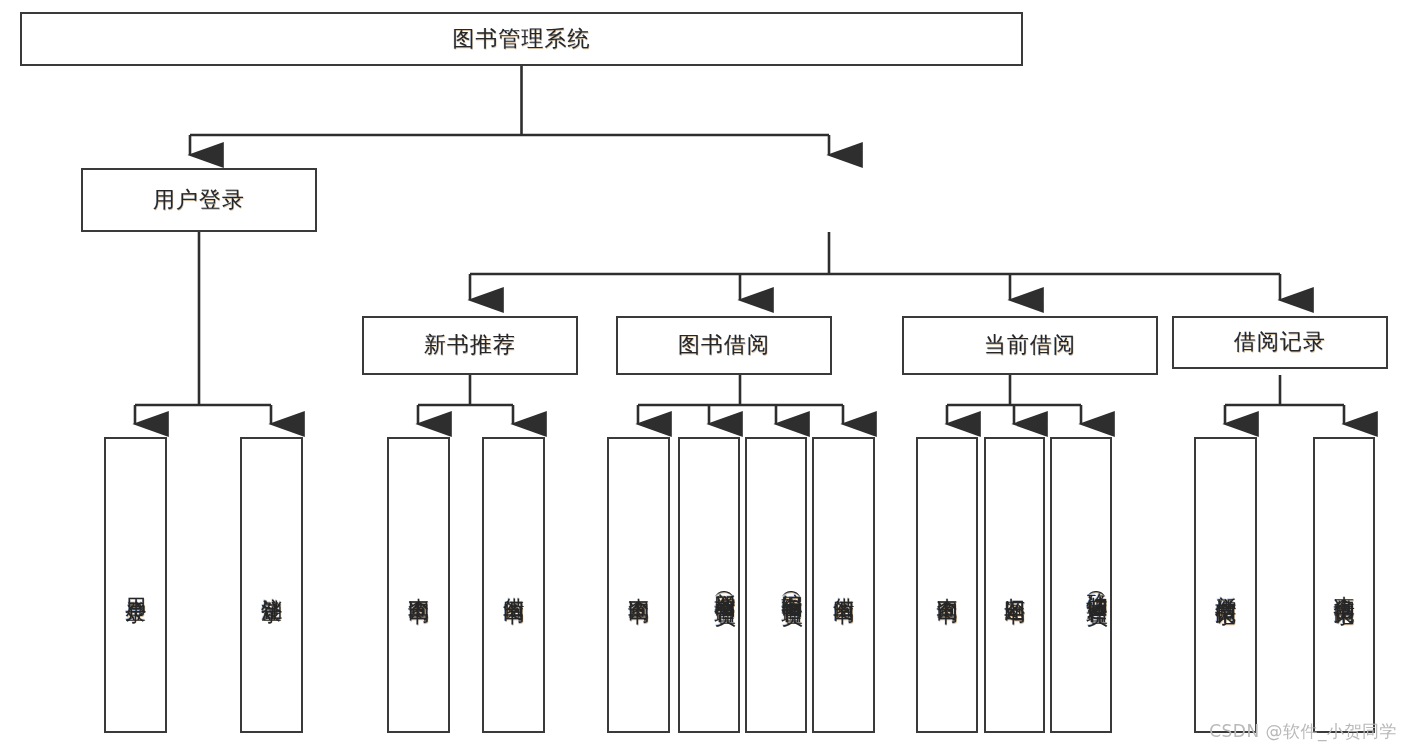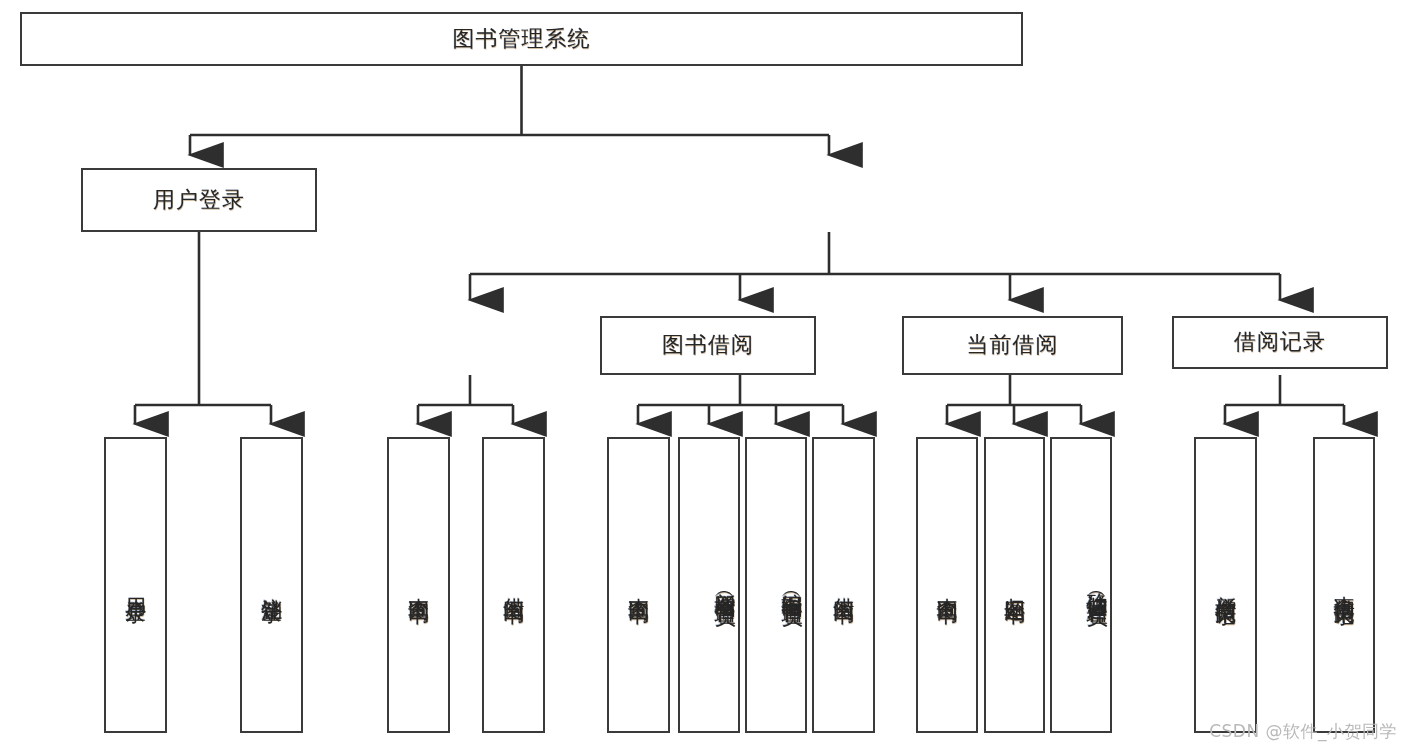--- a/index.html
+++ b/index.html
@@ -126,24 +126,27 @@
   </svg>
 
   <div class="node horiz" style="left:20px; top:12px; width:1003px; height:54px;">
     <span class="lbl">图书管理系统</span>
   </div>
 
   <div class="node horiz" style="left:81px; top:168px; width:236px; height:64px;">
     <span class="lbl">用户登录</span>
   </div>
 
-  <div class="node horiz" style="left:600px; top:316px; width:216px; height:59px;">
+  <div class="node horiz" style="left:362px; top:316px; width:216px; height:59px;">
+    <span class="lbl">新书推荐</span>
+  </div>
+  <div class="node horiz" style="left:616px; top:316px; width:216px; height:59px;">
     <span class="lbl">图书借阅</span>
   </div>
-  <div class="node horiz" style="left:902px; top:316px; width:221px; height:59px;">
+  <div class="node horiz" style="left:902px; top:316px; width:256px; height:59px;">
     <span class="lbl">当前借阅</span>
   </div>
   <div class="node horiz" style="left:1172px; top:316px; width:216px; height:53px;">
     <span class="lbl">借阅记录</span>
   </div>
 
   <div class="node vert" style="left:104px; top:437px; width:63px; height:296px;">
     <span class="lbl">用户登录</span>
   </div>
   <div class="node vert" style="left:240px; top:437px; width:63px; height:296px;">

